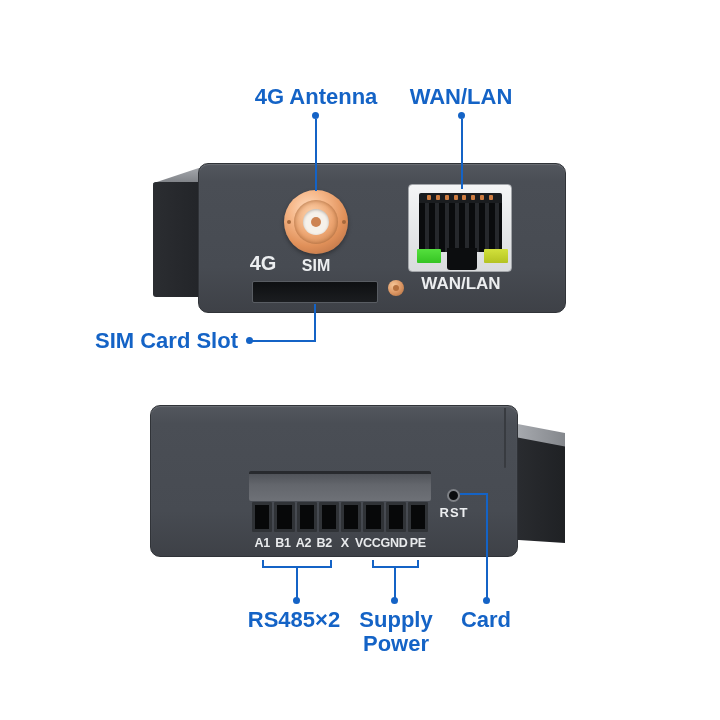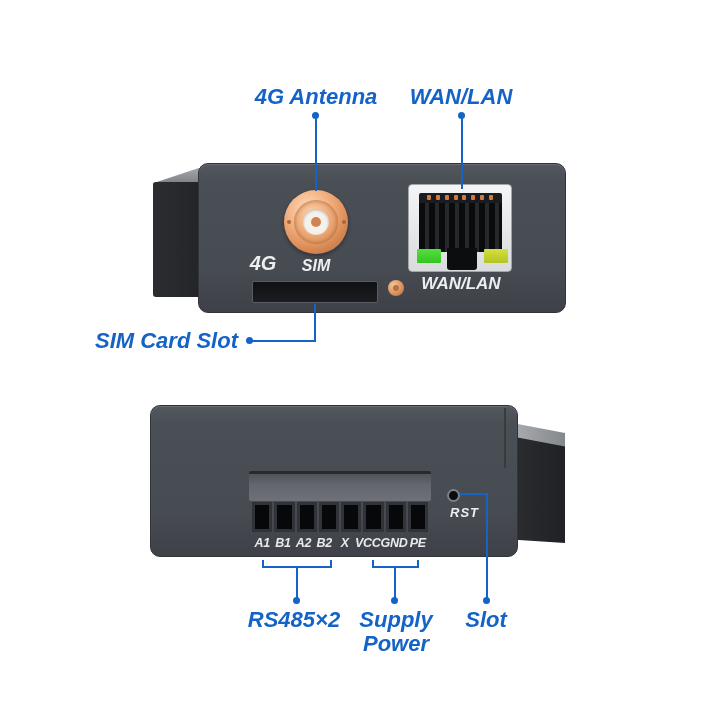--- a/index.html
+++ b/index.html
@@ -1,20 +1,20 @@
 <!DOCTYPE html>
 <html><head>
 <meta charset="utf-8">
 <style>
   html,body{margin:0;padding:0;background:#ffffff;}
   .canvas{
     position:relative;width:720px;height:720px;background:#ffffff;overflow:hidden;
     font-family:"Liberation Sans",sans-serif;
   }
-  .abs{position:absolute;font-style:italic;}
+  .abs{position:absolute;}
 
   
   .callout{color:#1463c6;font-weight:700;font-size:22px;text-align:center;line-height:24px;}
   .lead{background:#1463c6;}
   .lead-dot{width:7px;height:7px;border-radius:50%;background:#1463c6;}
 
   
   .dev-body{
     background:linear-gradient(180deg,#53575e 0%,#4a4e55 12%,#474b52 70%,#3e4147 100%);
     border:1px solid #303338;border-radius:10px;
@@ -161,21 +161,21 @@
       <span>B1</span>
       <span>A2</span>
       <span>B2</span>
       <span>X</span>
       <span>VCC</span>
       <span>GND</span>
       <span>PE</span>
     </div>
 
   <div class="abs rst-btn" style="left:447px;top:489px;"></div>
-  <div class="abs panel-text" style="left:429px;top:505px;width:50px;font-size:13px;letter-spacing:1px;text-align:right;">RST</div>
+  <div class="abs panel-text" style="left:429px;top:505px;width:50px;font-size:13px;letter-spacing:1px;">RST</div>
 
   <div class="abs lead" style="left:262px;top:560px;width:2px;height:8px;"></div>
   <div class="abs lead" style="left:262px;top:566px;width:70px;height:2px;"></div>
   <div class="abs lead" style="left:330px;top:560px;width:2px;height:8px;"></div>
   <div class="abs lead" style="left:296px;top:566px;width:2px;height:34px;"></div>
   <div class="abs lead-dot" style="left:293px;top:597px;"></div>
   <div class="abs callout" style="left:214px;top:608px;width:160px;">RS485×2</div>
 
   <div class="abs lead" style="left:372px;top:560px;width:2px;height:8px;"></div>
   <div class="abs lead" style="left:372px;top:566px;width:47px;height:2px;"></div>
@@ -184,16 +184,16 @@
   <div class="abs lead-dot" style="left:391px;top:597px;"></div>
   <div class="abs callout" style="left:316px;top:608px;width:160px;">
     <div>Supply</div>
     <div>Power</div>
   </div>
 
   <div class="abs lead" style="left:460px;top:493px;width:28px;height:2px;"></div>
   <div class="abs lead" style="left:486px;top:493px;width:2px;height:107px;"></div>
   <div class="abs lead-dot" style="left:483px;top:597px;"></div>
   <div class="abs callout" style="left:406px;top:608px;width:160px;">
-    <div>Slot</div>
+    <div>Card</div>
   </div>
 
 </div>
 
 </body></html>

